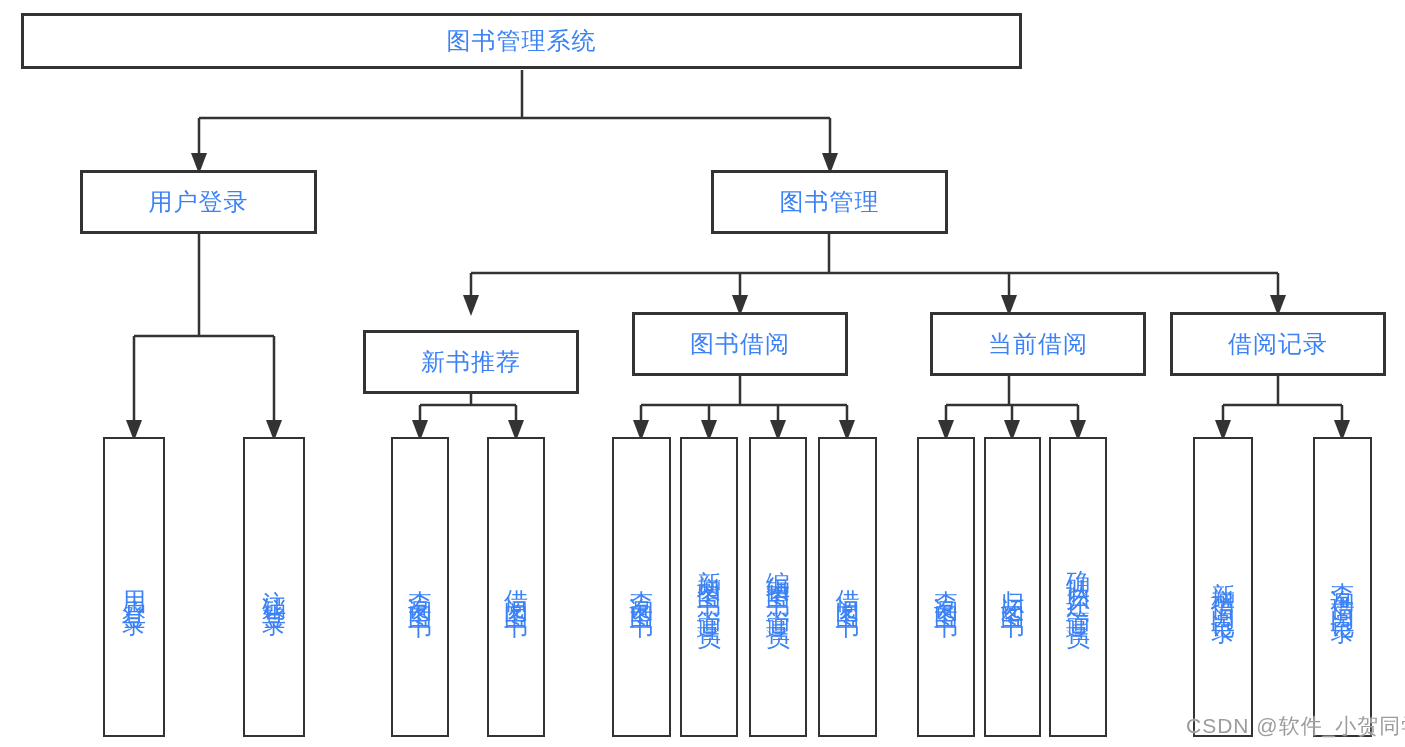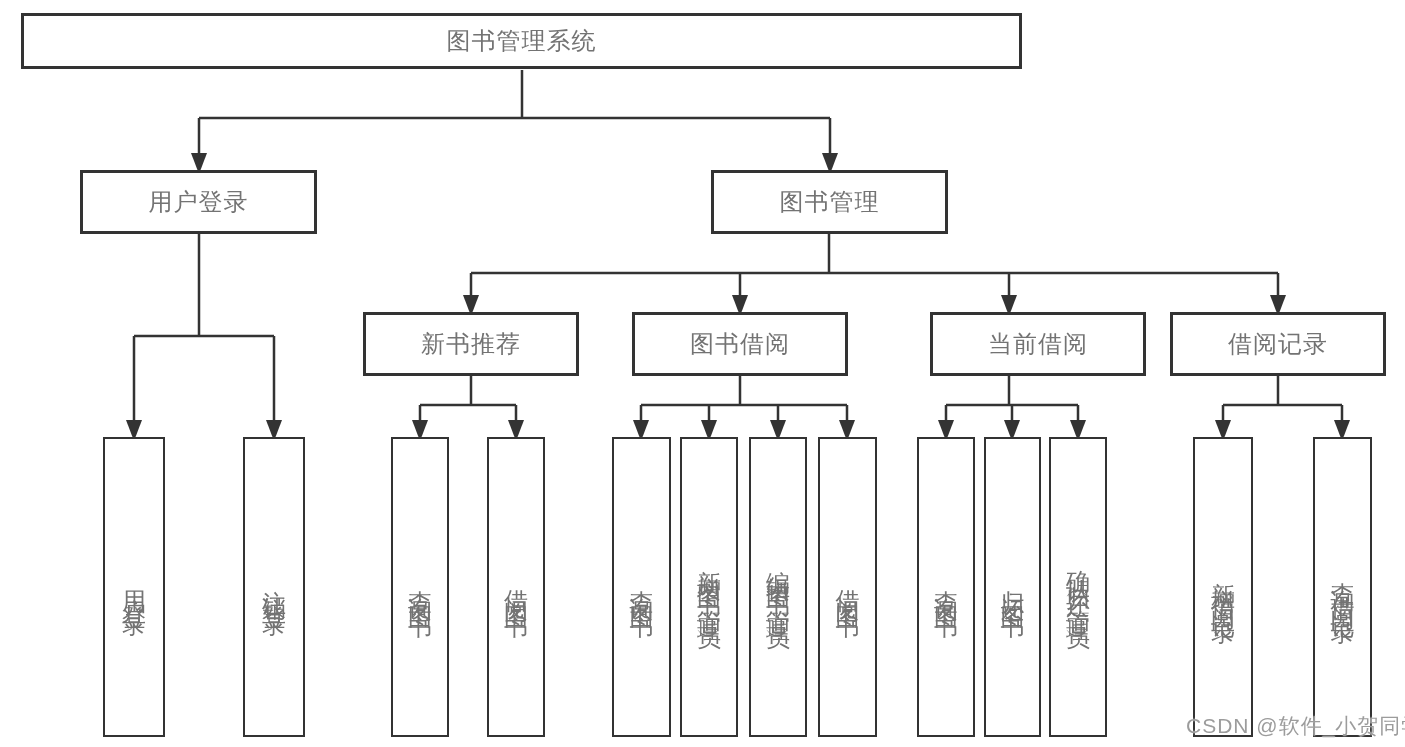--- a/index.html
+++ b/index.html
@@ -24,21 +24,21 @@
   }
   .node {
     position: absolute;
     box-sizing: border-box;
     background: #ffffff;
     border: 3px solid #333333;
     display: flex;
     align-items: center;
     justify-content: center;
     z-index: 2;
-    color: #737373;
+    color: #3b82f6;
   }
   .node.h .lbl {
     font-size: 24px;
     letter-spacing: 1px;
     white-space: nowrap;
     line-height: 1;
   }
   .node.v {
     border-width: 2.5px;
   }
@@ -107,21 +107,21 @@
     <span class="lbl">图书管理系统</span>
   </div>
 
   <div class="node h l2" style="left:80px;">
     <span class="lbl">用户登录</span>
   </div>
   <div class="node h l2" style="left:711px;justify-content:center;">
     <span class="lbl">图书管理</span>
   </div>
 
-  <div class="node h l3" style="left:363px;">
+  <div class="node h l3" style="left:363px;margin-top:18px;">
     <span class="lbl">新书推荐</span>
   </div>
   <div class="node h l3" style="left:632px;">
     <span class="lbl">图书借阅</span>
   </div>
   <div class="node h l3" style="left:930px;">
     <span class="lbl">当前借阅</span>
   </div>
   <div class="node h l3" style="left:1170px;">
     <span class="lbl">借阅记录</span>

